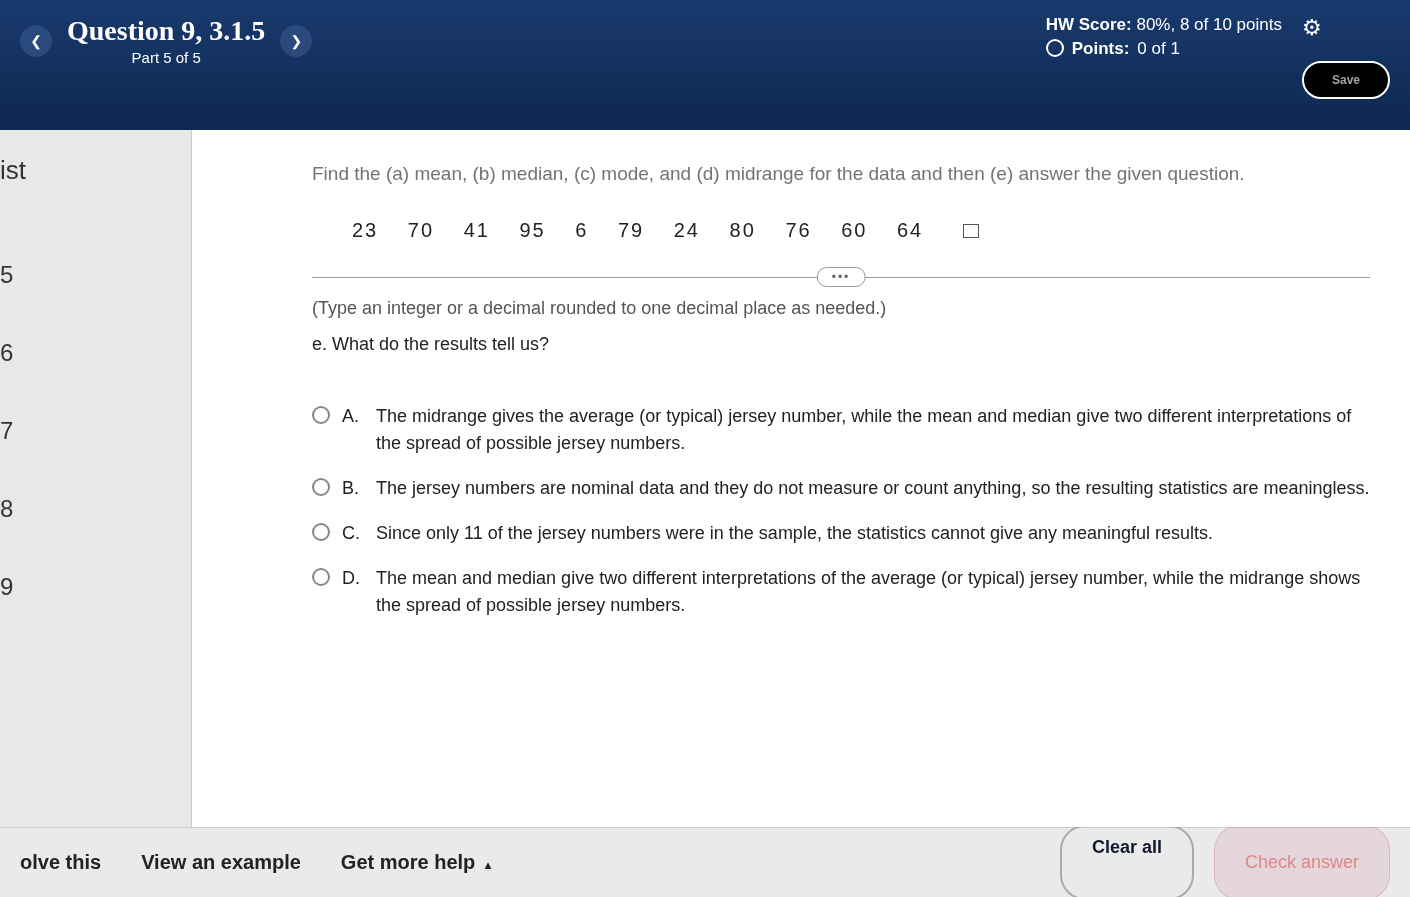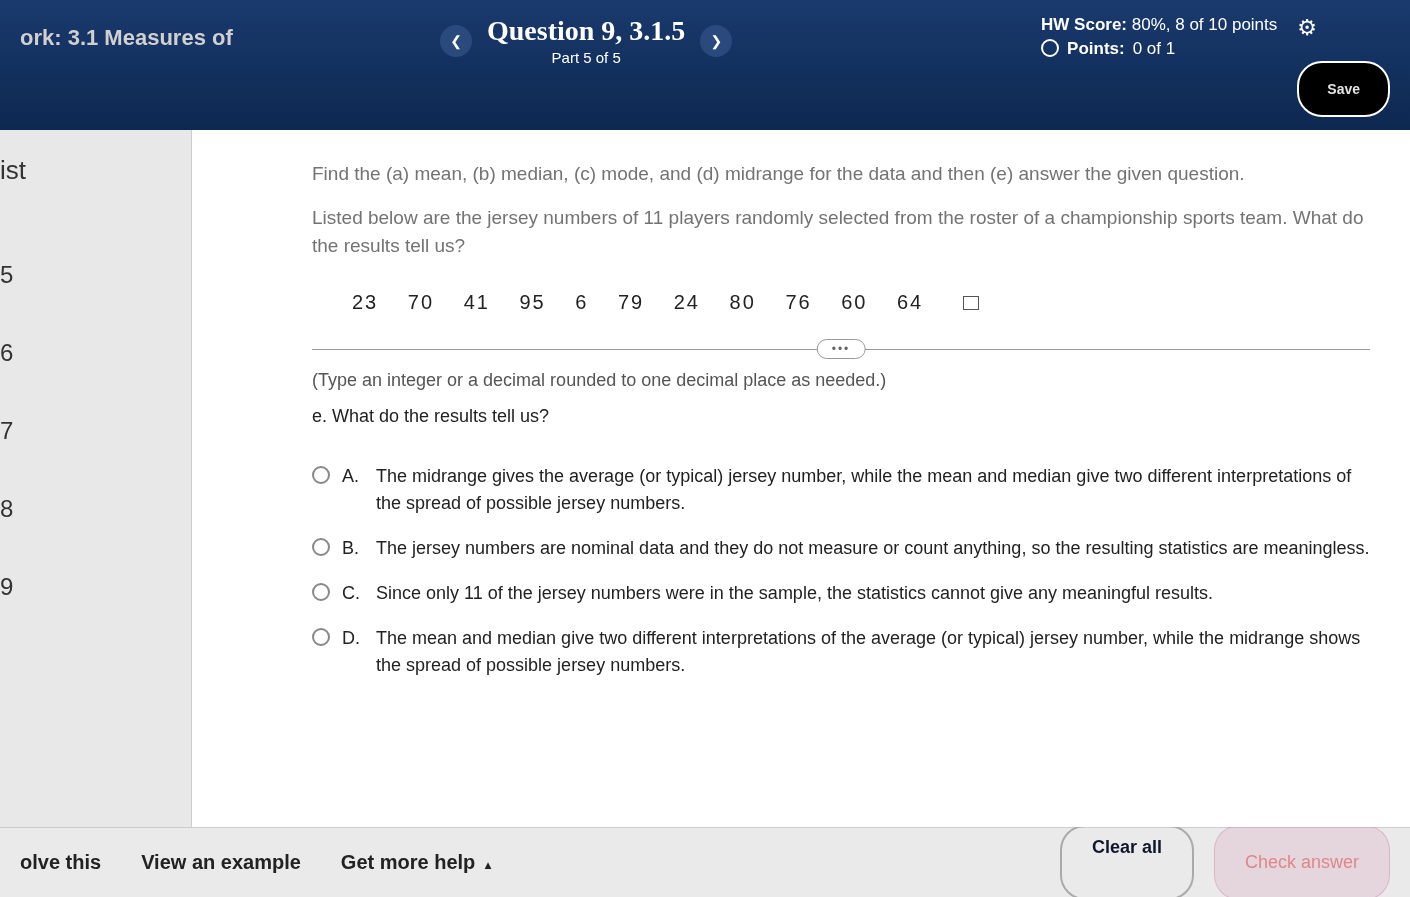--- a/index.html
+++ b/index.html
@@ -79,23 +79,23 @@
       border-radius: 50%;
     }
     .gear-icon {
       font-size: 22px;
       cursor: pointer;
     }
     .save-btn {
       background: #000;
       border: 2px solid #fff;
       border-radius: 25px;
-      padding: 18px 28px;
-      color: #e5e5e5;
-      font-size: 14px;
+      padding: 10px 28px;
+      color: #a3a3a3;
+      font-size: 12px;
       font-weight: bold;
       cursor: pointer;
       margin-top: 20px;
     }
     .body-area {
       display: flex;
       height: calc(100% - 130px - 70px);
     }
     .sidebar {
       width: 192px;
@@ -177,21 +177,21 @@
       letter-spacing: 2px;
     }
     .hint-text {
       font-size: 18px;
       color: #555;
       margin: 20px 0 15px 0;
     }
     .question-e {
       font-size: 18px;
       color: #222;
-      margin-bottom: 36px;
+      margin-bottom: 48px;
     }
     .choice {
       display: flex;
       align-items: flex-start;
       gap: 12px;
       margin-bottom: 18px;
       font-size: 18px;
       color: #222;
       line-height: 1.5;
     }
@@ -253,21 +253,20 @@
     }
     .caret-up {
       font-size: 12px;
       margin-left: 4px;
     }
   </style>
 </head>
 <body>
 
 <div class="header">
-  <div class="header-left">ork:  3.1 Measures of</div>
   <div class="header-center">
     <div class="nav-btn">❮</div>
     <div class="question-info">
       <div class="question-title">Question 9, 3.1.5</div>
       <div class="question-part">Part 5 of 5</div>
     </div>
     <div class="nav-btn">❯</div>
   </div>
   <div class="header-right">
     <div class="score-info">
@@ -295,21 +294,20 @@
     <div class="sidebar-item">6</div>
     <div class="sidebar-item">7</div>
     <div class="sidebar-item">8</div>
     <div class="sidebar-item">9</div>
   </div>
 
   <div class="collapse-btn">|←</div>
 
   <div class="content">
     <div class="problem-text">Find the (a) mean, (b) median, (c) mode, and (d) midrange for the data and then (e) answer the given question.</div>
-    <div class="problem-text">Listed below are the jersey numbers of 11 players randomly selected from the roster of a championship sports team. What do the results tell us?</div>
     <div class="data-row">
       <span class="num">23</span>
       <span class="num">70</span>
       <span class="num">41</span>
       <span class="num">95</span>
       <span class="num">6</span>
       <span class="num">79</span>
       <span class="num">24</span>
       <span class="num">80</span>
       <span class="num">76</span>

